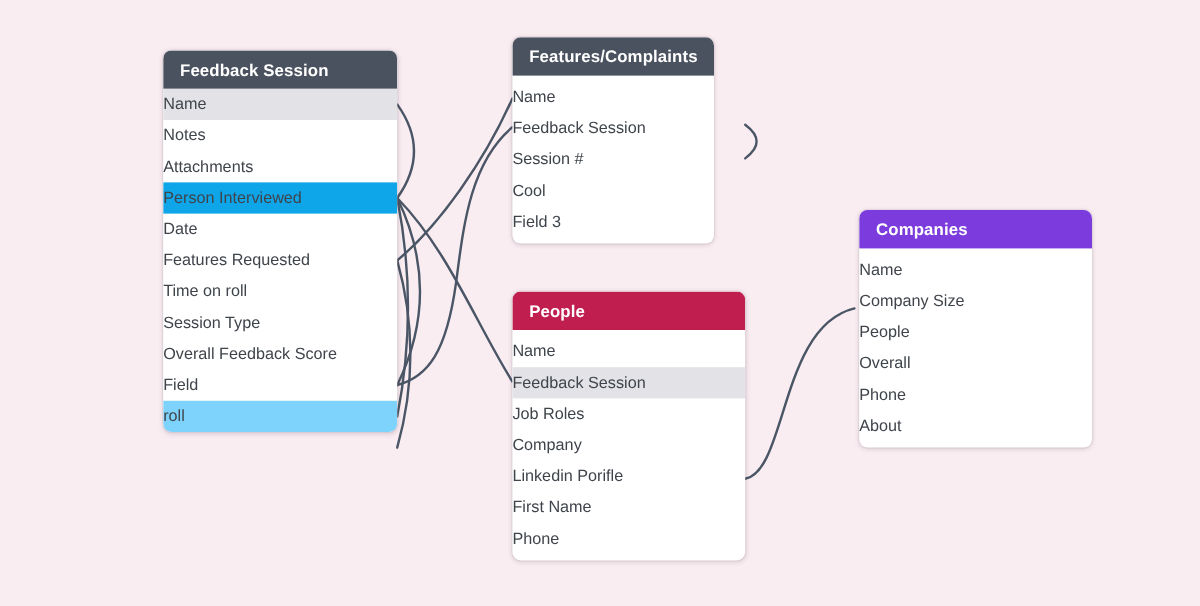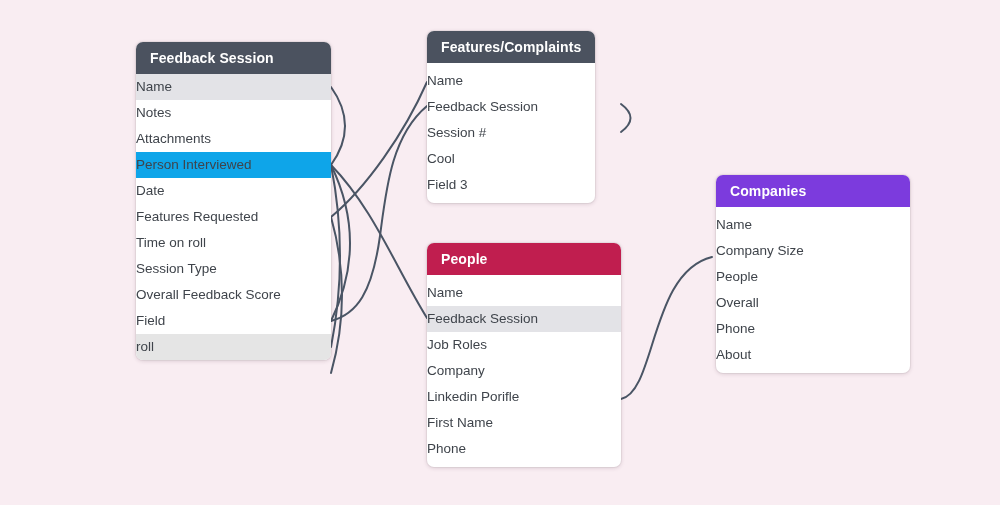--- a/index.html
+++ b/index.html
@@ -73,21 +73,21 @@
           <div class="row hl" style="background: rgb(227, 227, 231);">Name</div>
           <div class="row">Notes</div>
           <div class="row">Attachments</div>
           <div class="row hl" style="background: #0ea5e9;">Person Interviewed</div>
           <div class="row">Date</div>
           <div class="row">Features Requested</div>
           <div class="row">Time on roll</div>
           <div class="row">Session Type</div>
           <div class="row">Overall Feedback Score</div>
           <div class="row">Field</div>
-          <div class="row hl" style="background: #e5e5e5;">roll</div>
+          <div class="row hl" style="background: #7dd3fc;">roll</div>
         </div>
       </div>
       <div class="table" style="left: 427px; top: 31px; width: 168px;">
         <div class="header" style="background: rgb(75, 82, 95);"><span>Features/Complaints</span></div>
         <div class="rows">
           <div class="row">Name</div>
           <div class="row">Feedback Session</div>
           <div class="row">Session #</div>
           <div class="row">Cool</div>
           <div class="row">Field 3</div>

